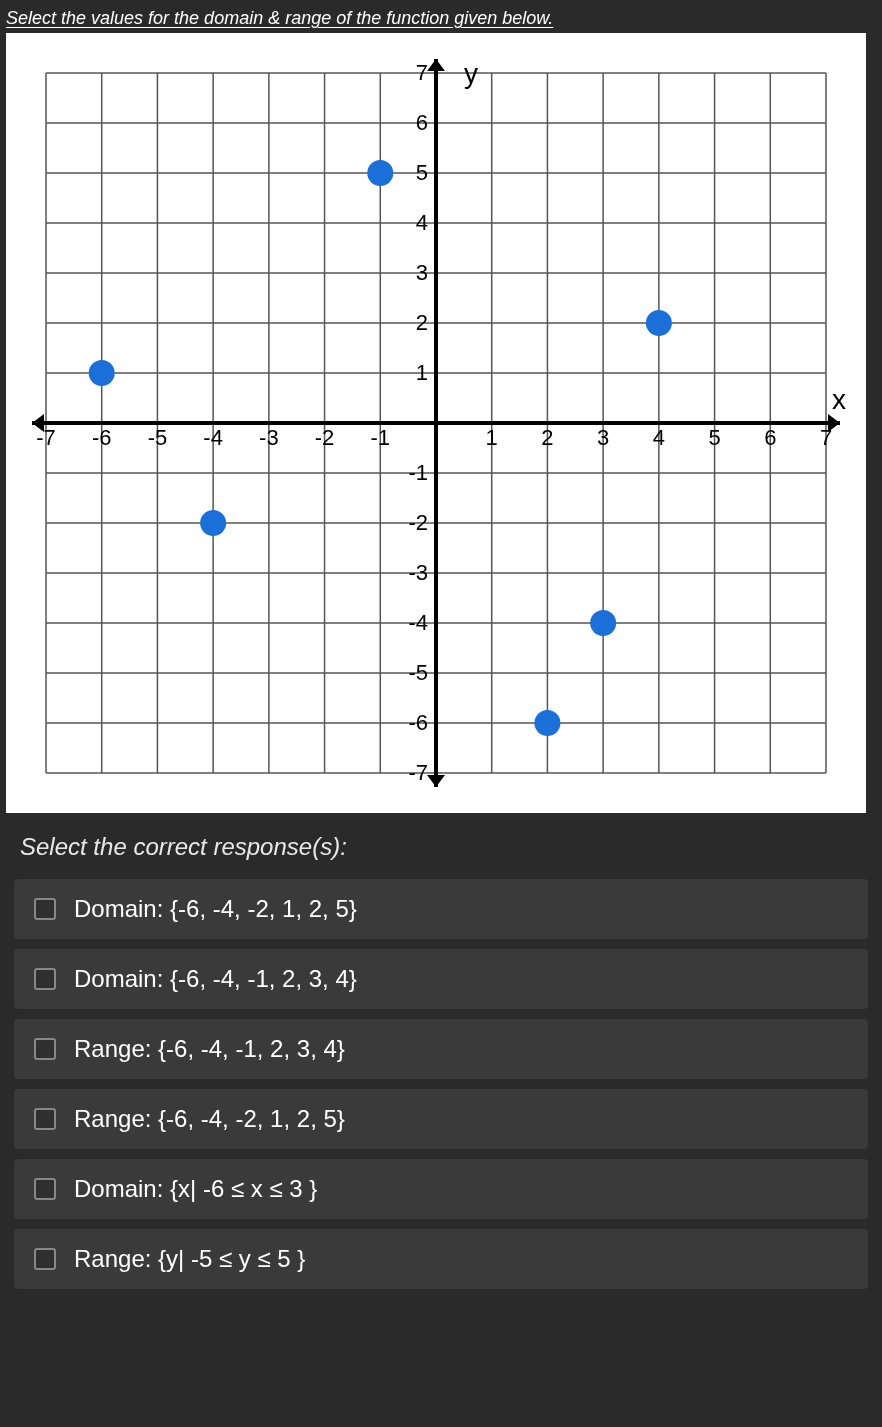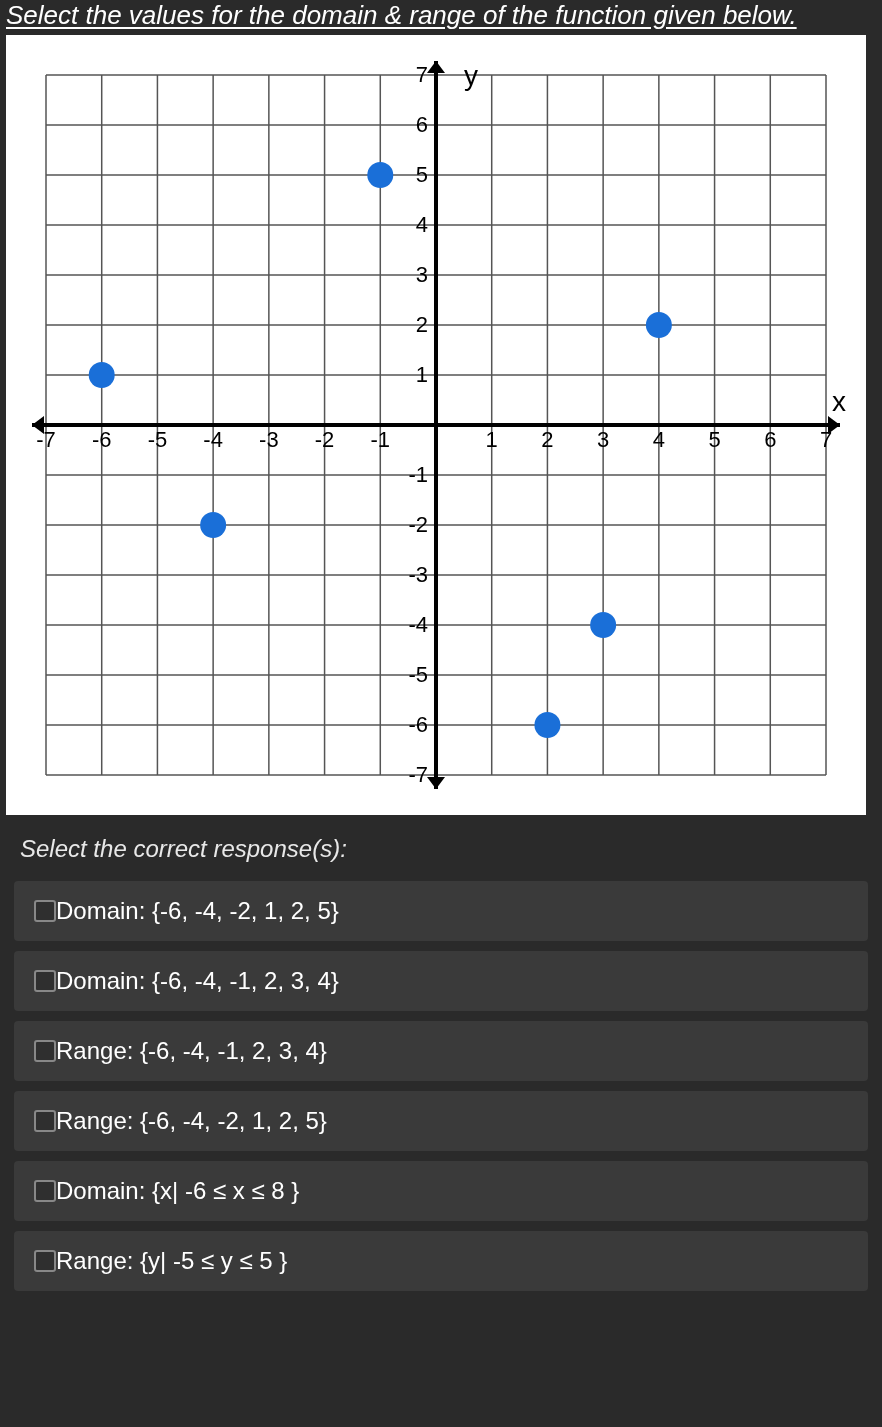--- a/index.html
+++ b/index.html
@@ -4,23 +4,23 @@
 <style>
   * { box-sizing: border-box; margin: 0; padding: 0; }
   body {
     background: #2a2a2a;
     color: #e0e0e0;
     font-family: Arial, sans-serif;
     width: 882px;
     padding: 0;
   }
   .question-title {
-    font-size: 26px;
+    font-size: 18px;
     color: #ffffff;
-    padding: 0 6px 4px 6px;
+    padding: 8px 6px 4px 6px;
     text-decoration: underline;
     text-underline-offset: 3px;
     font-style: italic;
   }
   .graph-container {
     background: #ffffff;
     margin: 0 6px 20px 6px;
     padding: 10px;
     position: relative;
     width: 860px;
@@ -55,20 +55,21 @@
   .options {
     margin: 0 14px;
   }
   .option {
     background: #3a3a3a;
     border-radius: 4px;
     margin-bottom: 10px;
     padding: 16px 20px;
     display: flex;
     align-items: center;
+    gap: 18px;
   }
   .checkbox {
     width: 22px;
     height: 22px;
     border: 2px solid #888;
     border-radius: 3px;
     background: #2f2f2f;
     flex: 0 0 auto;
   }
   .option-label {
@@ -172,19 +173,19 @@
     <div class="option">
       <div class="checkbox"></div>
       <div class="option-label">Range: {-6, -4, -1, 2, 3, 4}</div>
     </div>
     <div class="option">
       <div class="checkbox"></div>
       <div class="option-label">Range: {-6, -4, -2, 1, 2, 5}</div>
     </div>
     <div class="option">
       <div class="checkbox"></div>
-      <div class="option-label">Domain: {x| -6 ≤ x ≤ 8 }</div>
+      <div class="option-label">Domain: {x| -6 ≤ x ≤ 3 }</div>
     </div>
     <div class="option">
       <div class="checkbox"></div>
       <div class="option-label">Range: {y| -5 ≤ y ≤ 5 }</div>
     </div>
   </div>
 
 </body></html>

